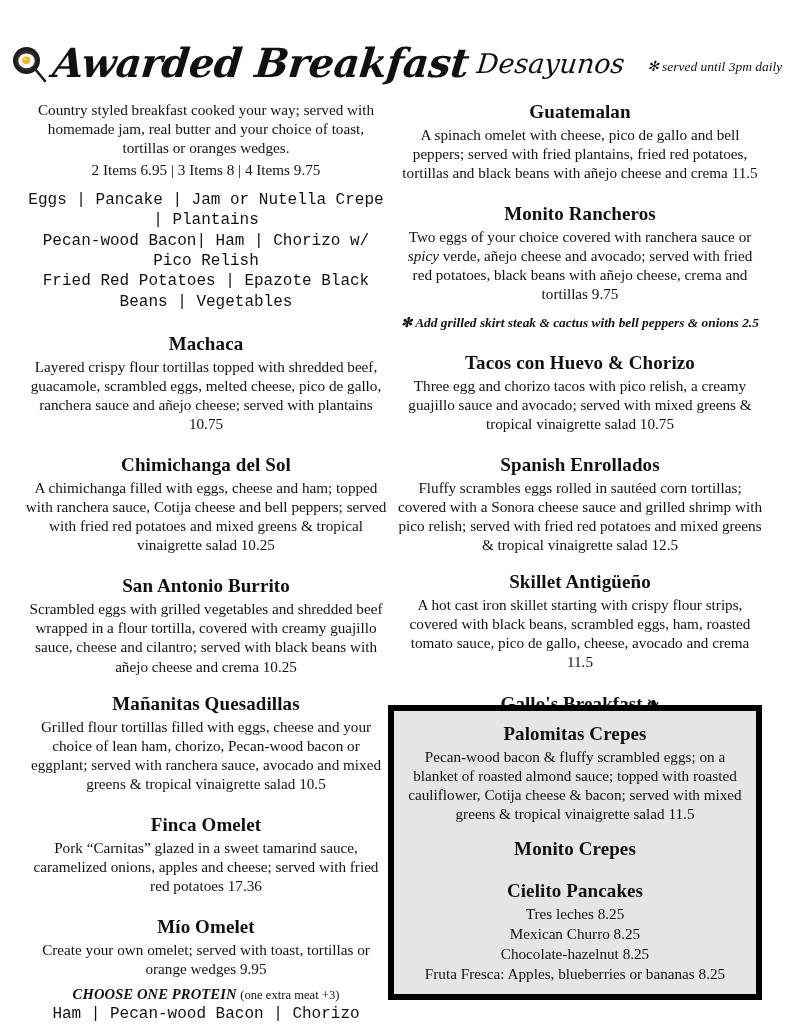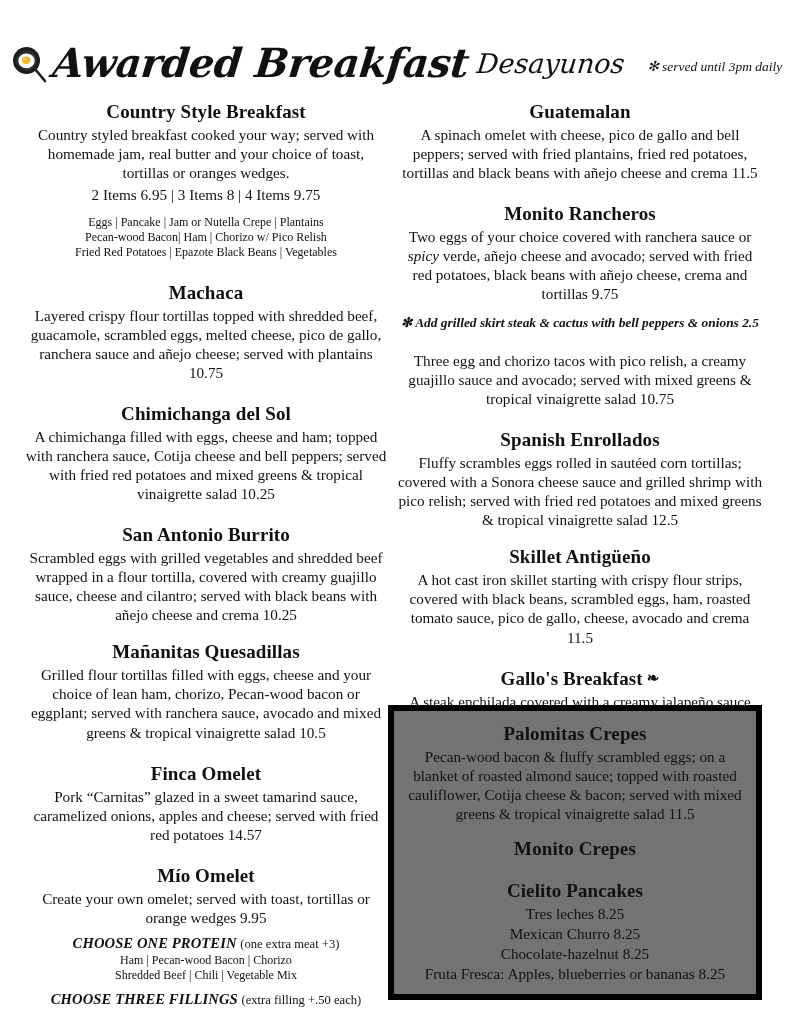--- a/index.html
+++ b/index.html
@@ -92,23 +92,24 @@
     margin: 0;
   }
   .item-desc em { font-style: italic; }
 
   .price-line {
     font-size: 15.2px;
     line-height: 1.3;
     margin: 3px 0 0 0;
   }
   .choice-list {
-    font-size: 12px;
+    font-size: 16px;
     line-height: 1.27;
     margin: 10px 0 0 0;
+    font-family: Liberation Mono, monospace;
   }
   .addon-line {
     font-size: 13.4px;
     font-style: italic;
     font-weight: bold;
     line-height: 1.3;
     margin: 0;
   }
   .choose-head {
     font-size: 14.6px;
@@ -135,21 +136,21 @@
 
   
   .crepe-box {
     position: absolute;
     left: 388px;
     top: 705px;
     width: 374px;
     height: 295px;
     border: 6px solid #000000;
     box-sizing: border-box;
-    background: #737373;
+    background: #e5e5e5;
     text-align: center;
     padding: 11px 10px 0 10px;
   }
   .crepe-box .item { margin-bottom: 14px; }
   .pancake-list {
     font-size: 15.2px;
     line-height: 1.32;
     margin: 0;
   }
 </style>
@@ -170,21 +171,20 @@
   <span class="title-script">Awarded Breakfast</span>
   <span class="title-sub">Desayunos</span>
   <span class="title-note">
     <span class="star">✻</span><span>served until 3pm daily</span>
   </span>
 </div>
 
 <div class="col col-left">
 
   <div class="item">
-    <p class="item-name">Country Style Breakfast</p>
     <p class="item-desc">Country styled breakfast cooked your way; served with homemade jam, real butter and your choice of toast, tortillas or oranges wedges.</p>
     <p class="price-line">2 Items 6.95 | 3 Items 8 | 4 Items 9.75</p>
     <p class="choice-list" style="white-space:pre-line">Eggs | Pancake | Jam or Nutella Crepe | Plantains
 Pecan-wood Bacon| Ham | Chorizo w/ Pico Relish
 Fried Red Potatoes | Epazote Black Beans | Vegetables</p>
   </div>
 
   <div class="item" style="margin-top:20px">
     <p class="item-name">Machaca</p>
     <p class="item-desc">Layered crispy flour tortillas topped with shredded beef, guacamole, scrambled eggs, melted cheese, pico de gallo, ranchera sauce and añejo cheese; served with plantains 10.75</p>
@@ -200,21 +200,21 @@
     <p class="item-desc">Scrambled eggs with grilled vegetables and shredded beef wrapped in a flour tortilla, covered with creamy guajillo sauce, cheese and cilantro; served with black beans with añejo cheese and crema 10.25</p>
   </div>
 
   <div class="item" style="margin-top:8px">
     <p class="item-name">Mañanitas Quesadillas</p>
     <p class="item-desc">Grilled flour tortillas filled with eggs, cheese and your choice of lean ham, chorizo, Pecan-wood bacon or eggplant; served with ranchera sauce, avocado and mixed greens &amp; tropical vinaigrette salad 10.5</p>
   </div>
 
   <div class="item" style="margin-top:20px">
     <p class="item-name">Finca Omelet</p>
-    <p class="item-desc">Pork “Carnitas” glazed in a sweet tamarind sauce, caramelized onions, apples and cheese; served with fried red potatoes 14.57</p>
+    <p class="item-desc">Pork “Carnitas” glazed in a sweet tamarind sauce, caramelized onions, apples and cheese; served with fried red potatoes 17.36</p>
   </div>
 
   <div class="item" style="margin-top:20px">
     <p class="item-name">Mío Omelet</p>
     <p class="item-desc">Create your own omelet; served with toast, tortillas or orange wedges 9.95</p>
 
     <div class="choose-group">
       <p class="choose-head"><span>CHOOSE ONE PROTEIN</span> <span class="paren">(one extra meat +3)</span></p>
       <p class="choice-list" style="white-space:pre-line">Ham | Pecan-wood Bacon | Chorizo
 Shredded Beef | Chili | Vegetable Mix</p>
@@ -235,20 +235,21 @@
     <p class="item-desc">A spinach omelet with cheese, pico de gallo and bell peppers; served with fried plantains, fried red potatoes, tortillas and black beans with añejo cheese and crema 11.5</p>
   </div>
 
   <div class="item" style="margin-top:20px">
     <p class="item-name">Monito Rancheros</p>
     <p class="item-desc"><span>Two eggs of your choice covered with ranchera sauce or </span><em>spicy</em><span> verde, añejo cheese and avocado; served with fried red potatoes, black beans with añejo cheese, crema and tortillas 9.75</span></p>
     <p class="addon-line" style="margin-top:11px">✻ Add grilled skirt steak &amp; cactus with bell peppers &amp; onions 2.5</p>
   </div>
 
   <div class="item" style="margin-top:19px">
+    <p class="item-name">Tacos con Huevo &amp; Chorizo</p>
     <p class="item-desc">Three egg and chorizo tacos with pico relish, a creamy guajillo sauce and avocado; served with mixed greens &amp; tropical vinaigrette salad  10.75</p>
   </div>
 
   <div class="item" style="margin-top:20px">
     <p class="item-name">Spanish Enrollados</p>
     <p class="item-desc">Fluffy scrambles eggs rolled in sautéed corn tortillas; covered with a Sonora cheese sauce and grilled shrimp with pico relish; served with fried red potatoes and mixed greens &amp; tropical vinaigrette salad 12.5</p>
   </div>
 
   <div class="item" style="margin-top:8px">
     <p class="item-name">Skillet Antigüeño</p>

